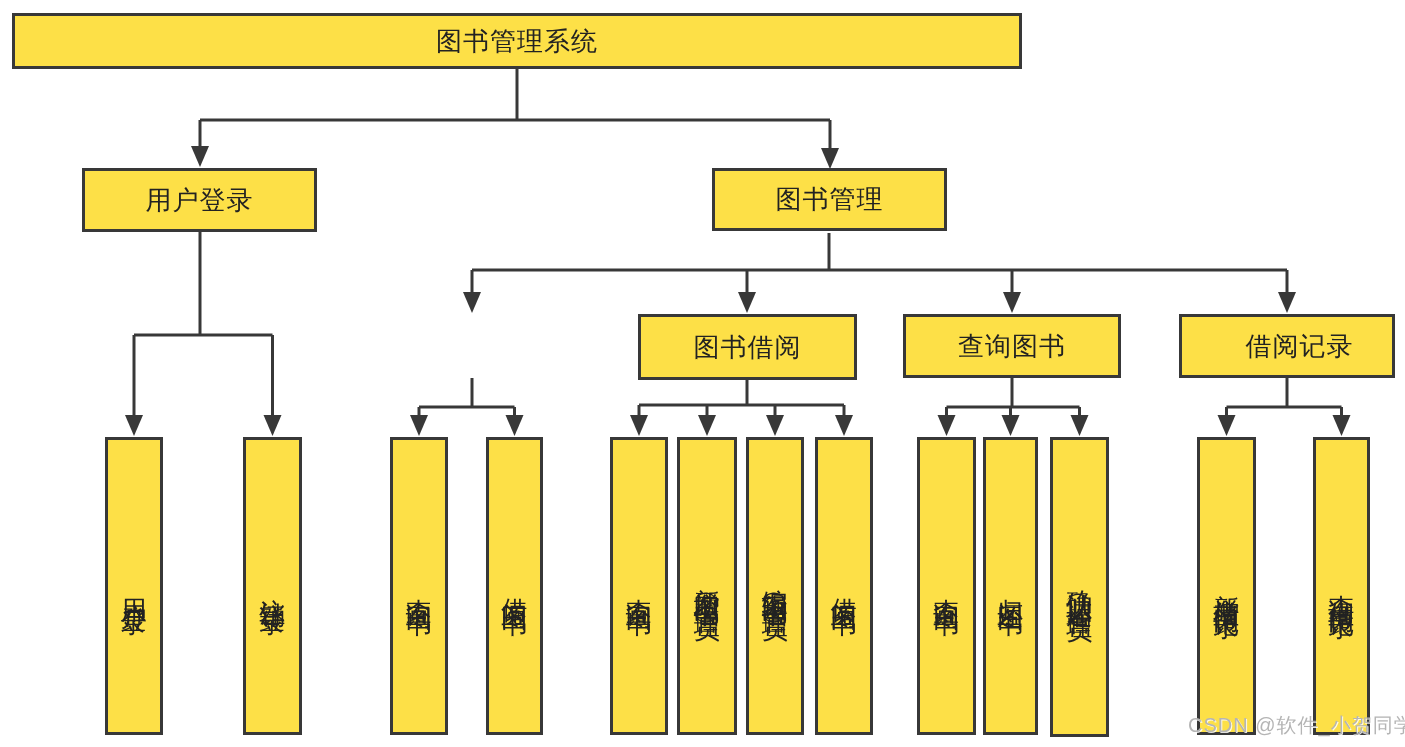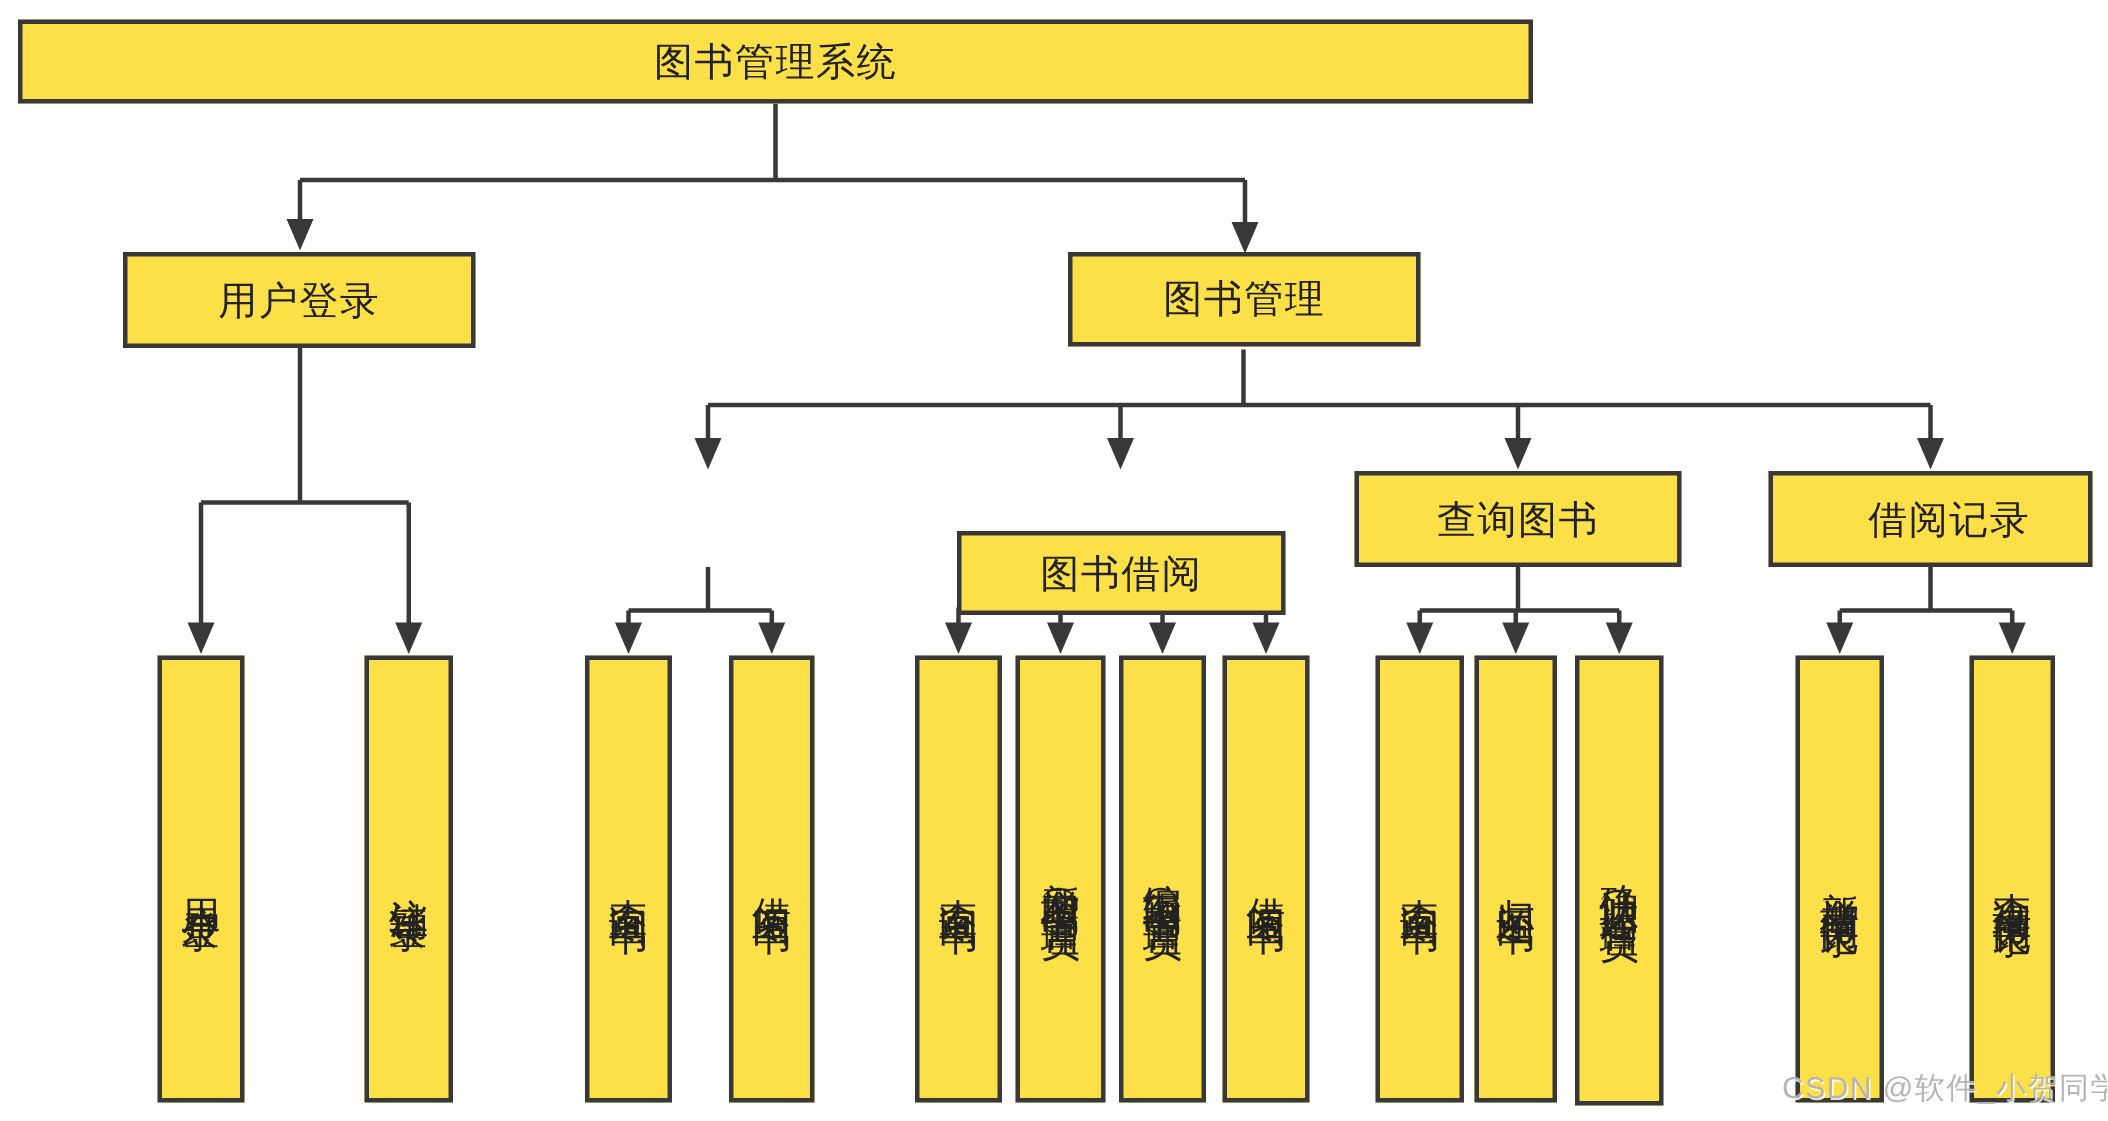--- a/index.html
+++ b/index.html
@@ -130,21 +130,21 @@
       <polygon points="1217.5,415 1235.5,415 1226.5,436"></polygon>
       <polygon points="1332.5,415 1350.5,415 1341.5,436"></polygon>
     </g>
   </svg>
 
   <div class="box" style="left:12px; top:13px; width:1010px; height:56px;">图书管理系统</div>
 
   <div class="box" style="left:82px; top:168px; width:235px; height:64px;">用户登录</div>
   <div class="box" style="left:712px; top:168px; width:235px; height:63px;">图书管理</div>
 
-  <div class="box" style="left:638px; top:314px; width:219px; height:56px;margin-top:40px;">图书借阅</div>
+  <div class="box" style="left:638px; top:314px; width:219px; height:66px;">图书借阅</div>
   <div class="box" style="left:903px; top:314px; width:218px; height:64px;">查询图书</div>
   <div class="box" style="left:1179px; top:314px; width:216px; height:64px;padding-left:25px;">借阅记录</div>
 
   <div class="box vbox" style="left:105px; top:437px; width:58px; height:298px;">用户登录</div>
   <div class="box vbox" style="left:243px; top:437px; width:59px; height:298px;">注销登录</div>
 
   <div class="box vbox" style="left:390px; top:437px; width:58px; height:298px;">查询图书</div>
   <div class="box vbox" style="left:486px; top:437px; width:57px; height:298px;">借阅图书</div>
 
   <div class="box vbox" style="left:610px; top:437px; width:58px; height:298px;">查询图书</div>

